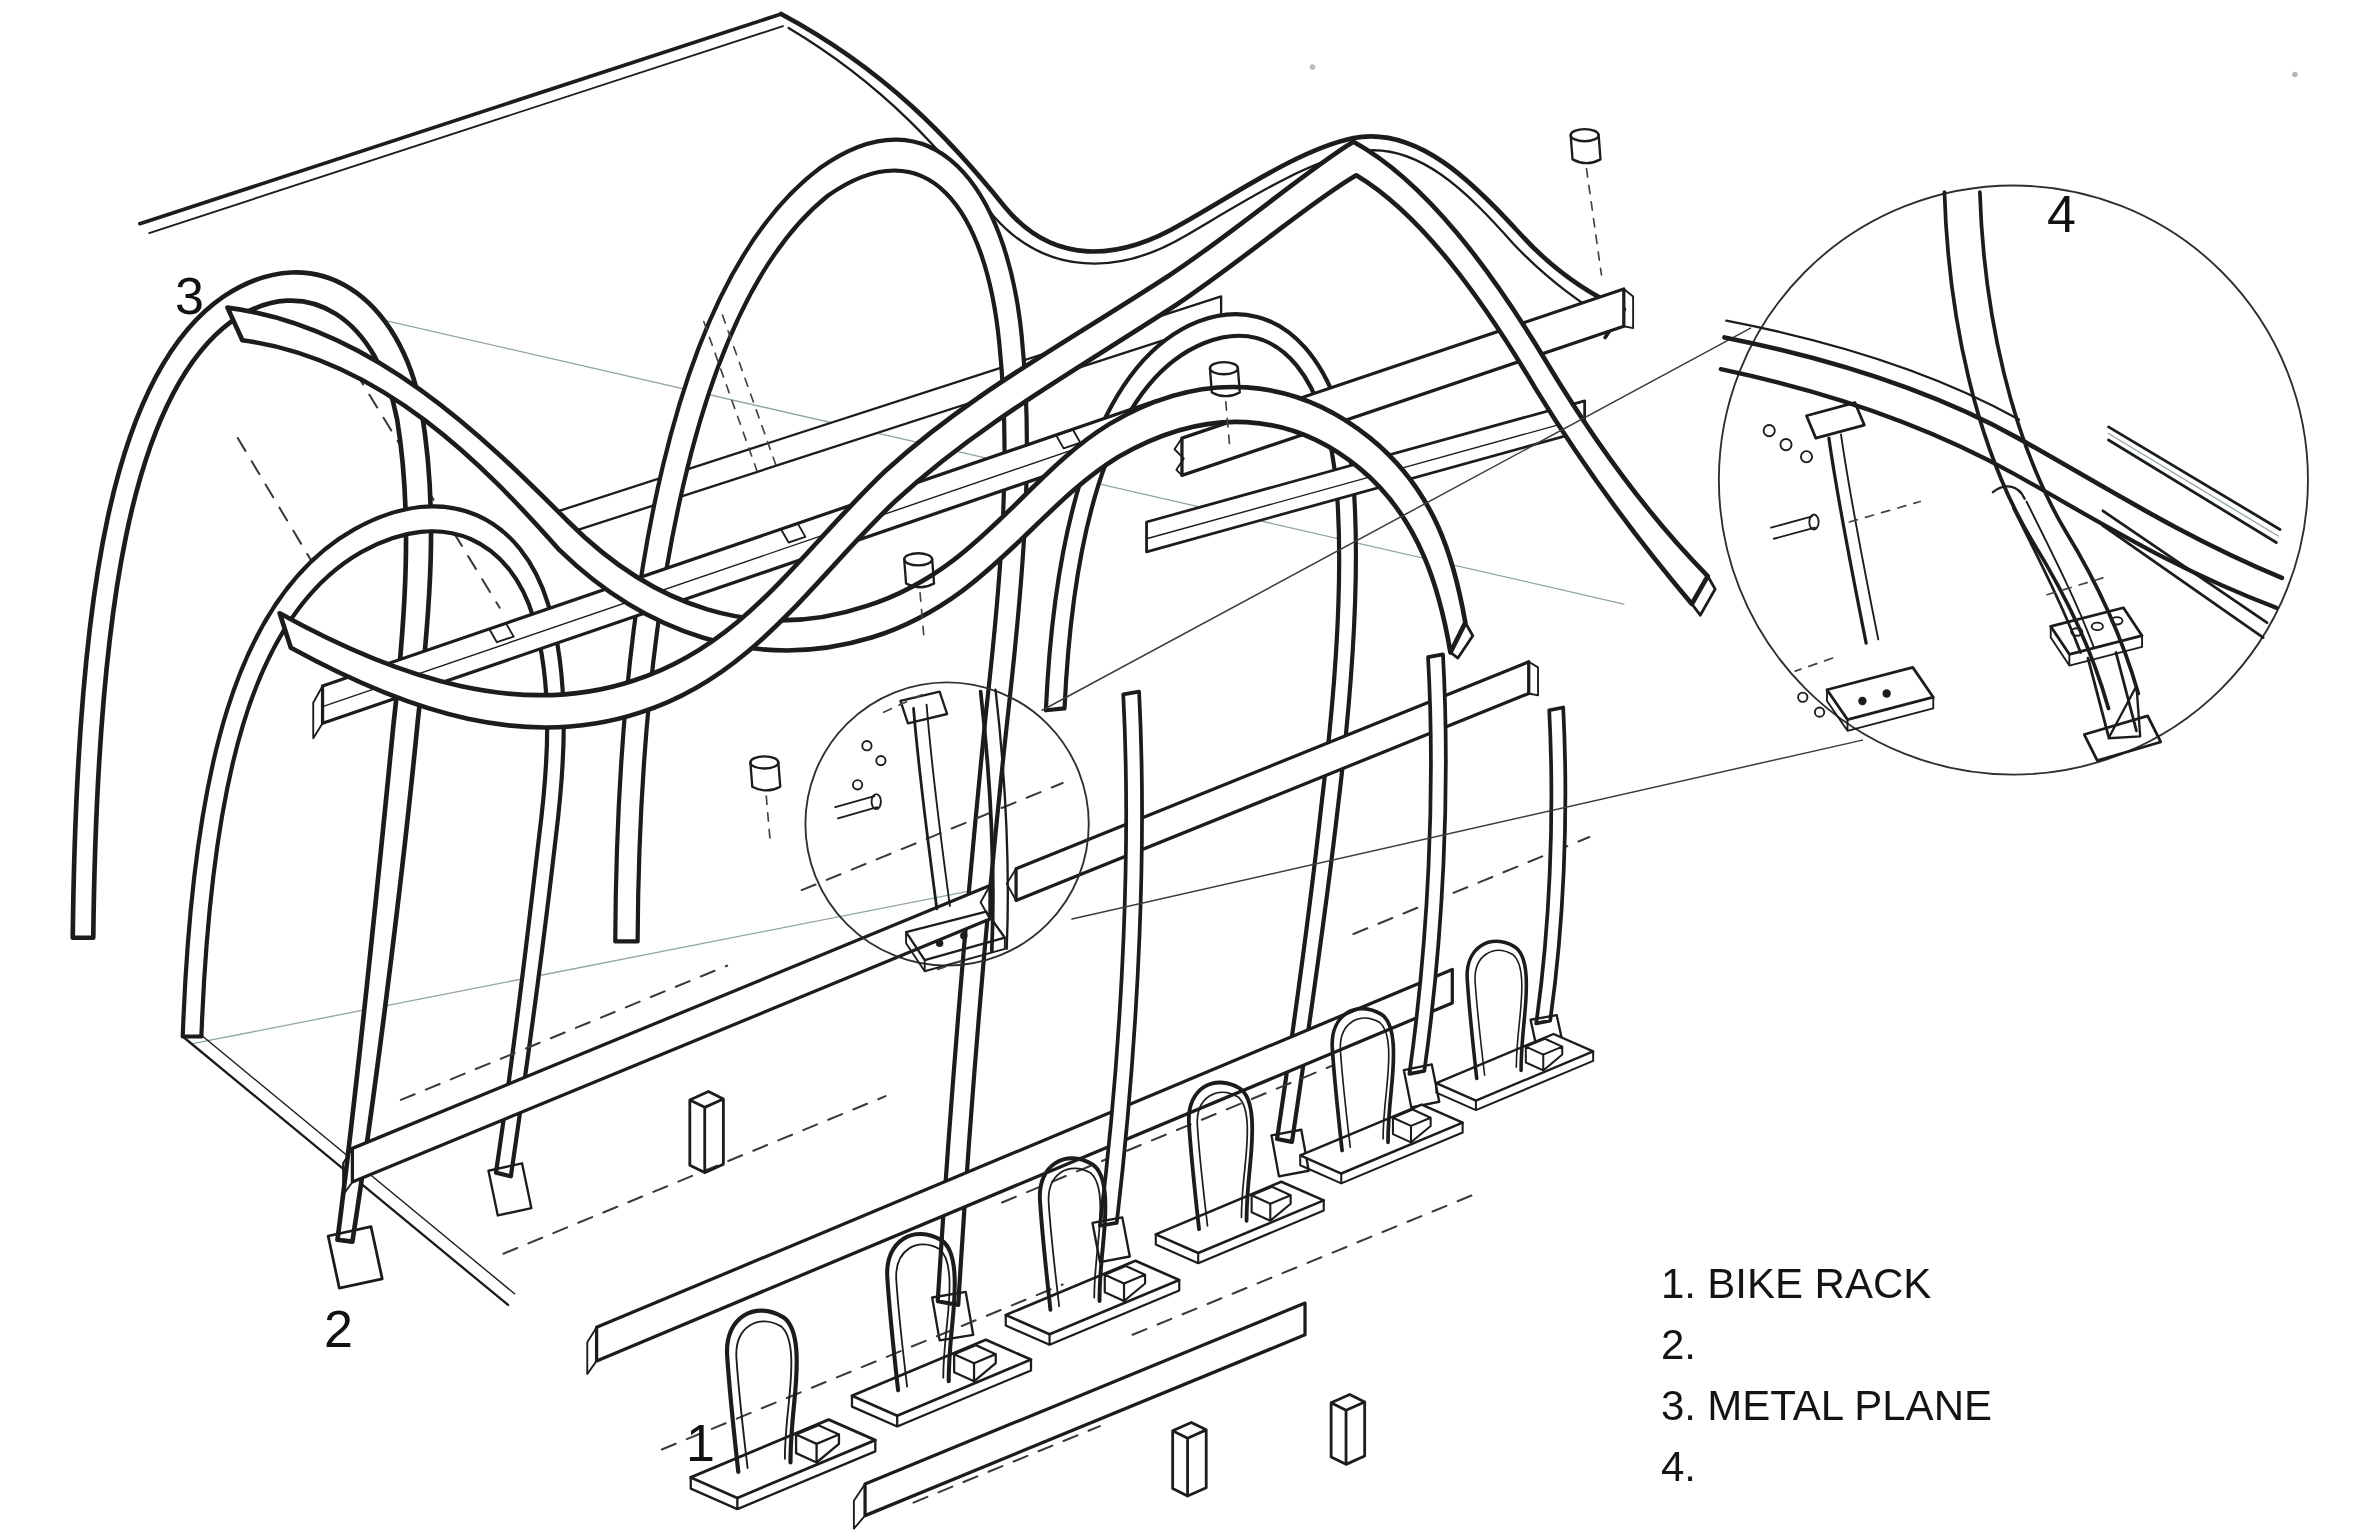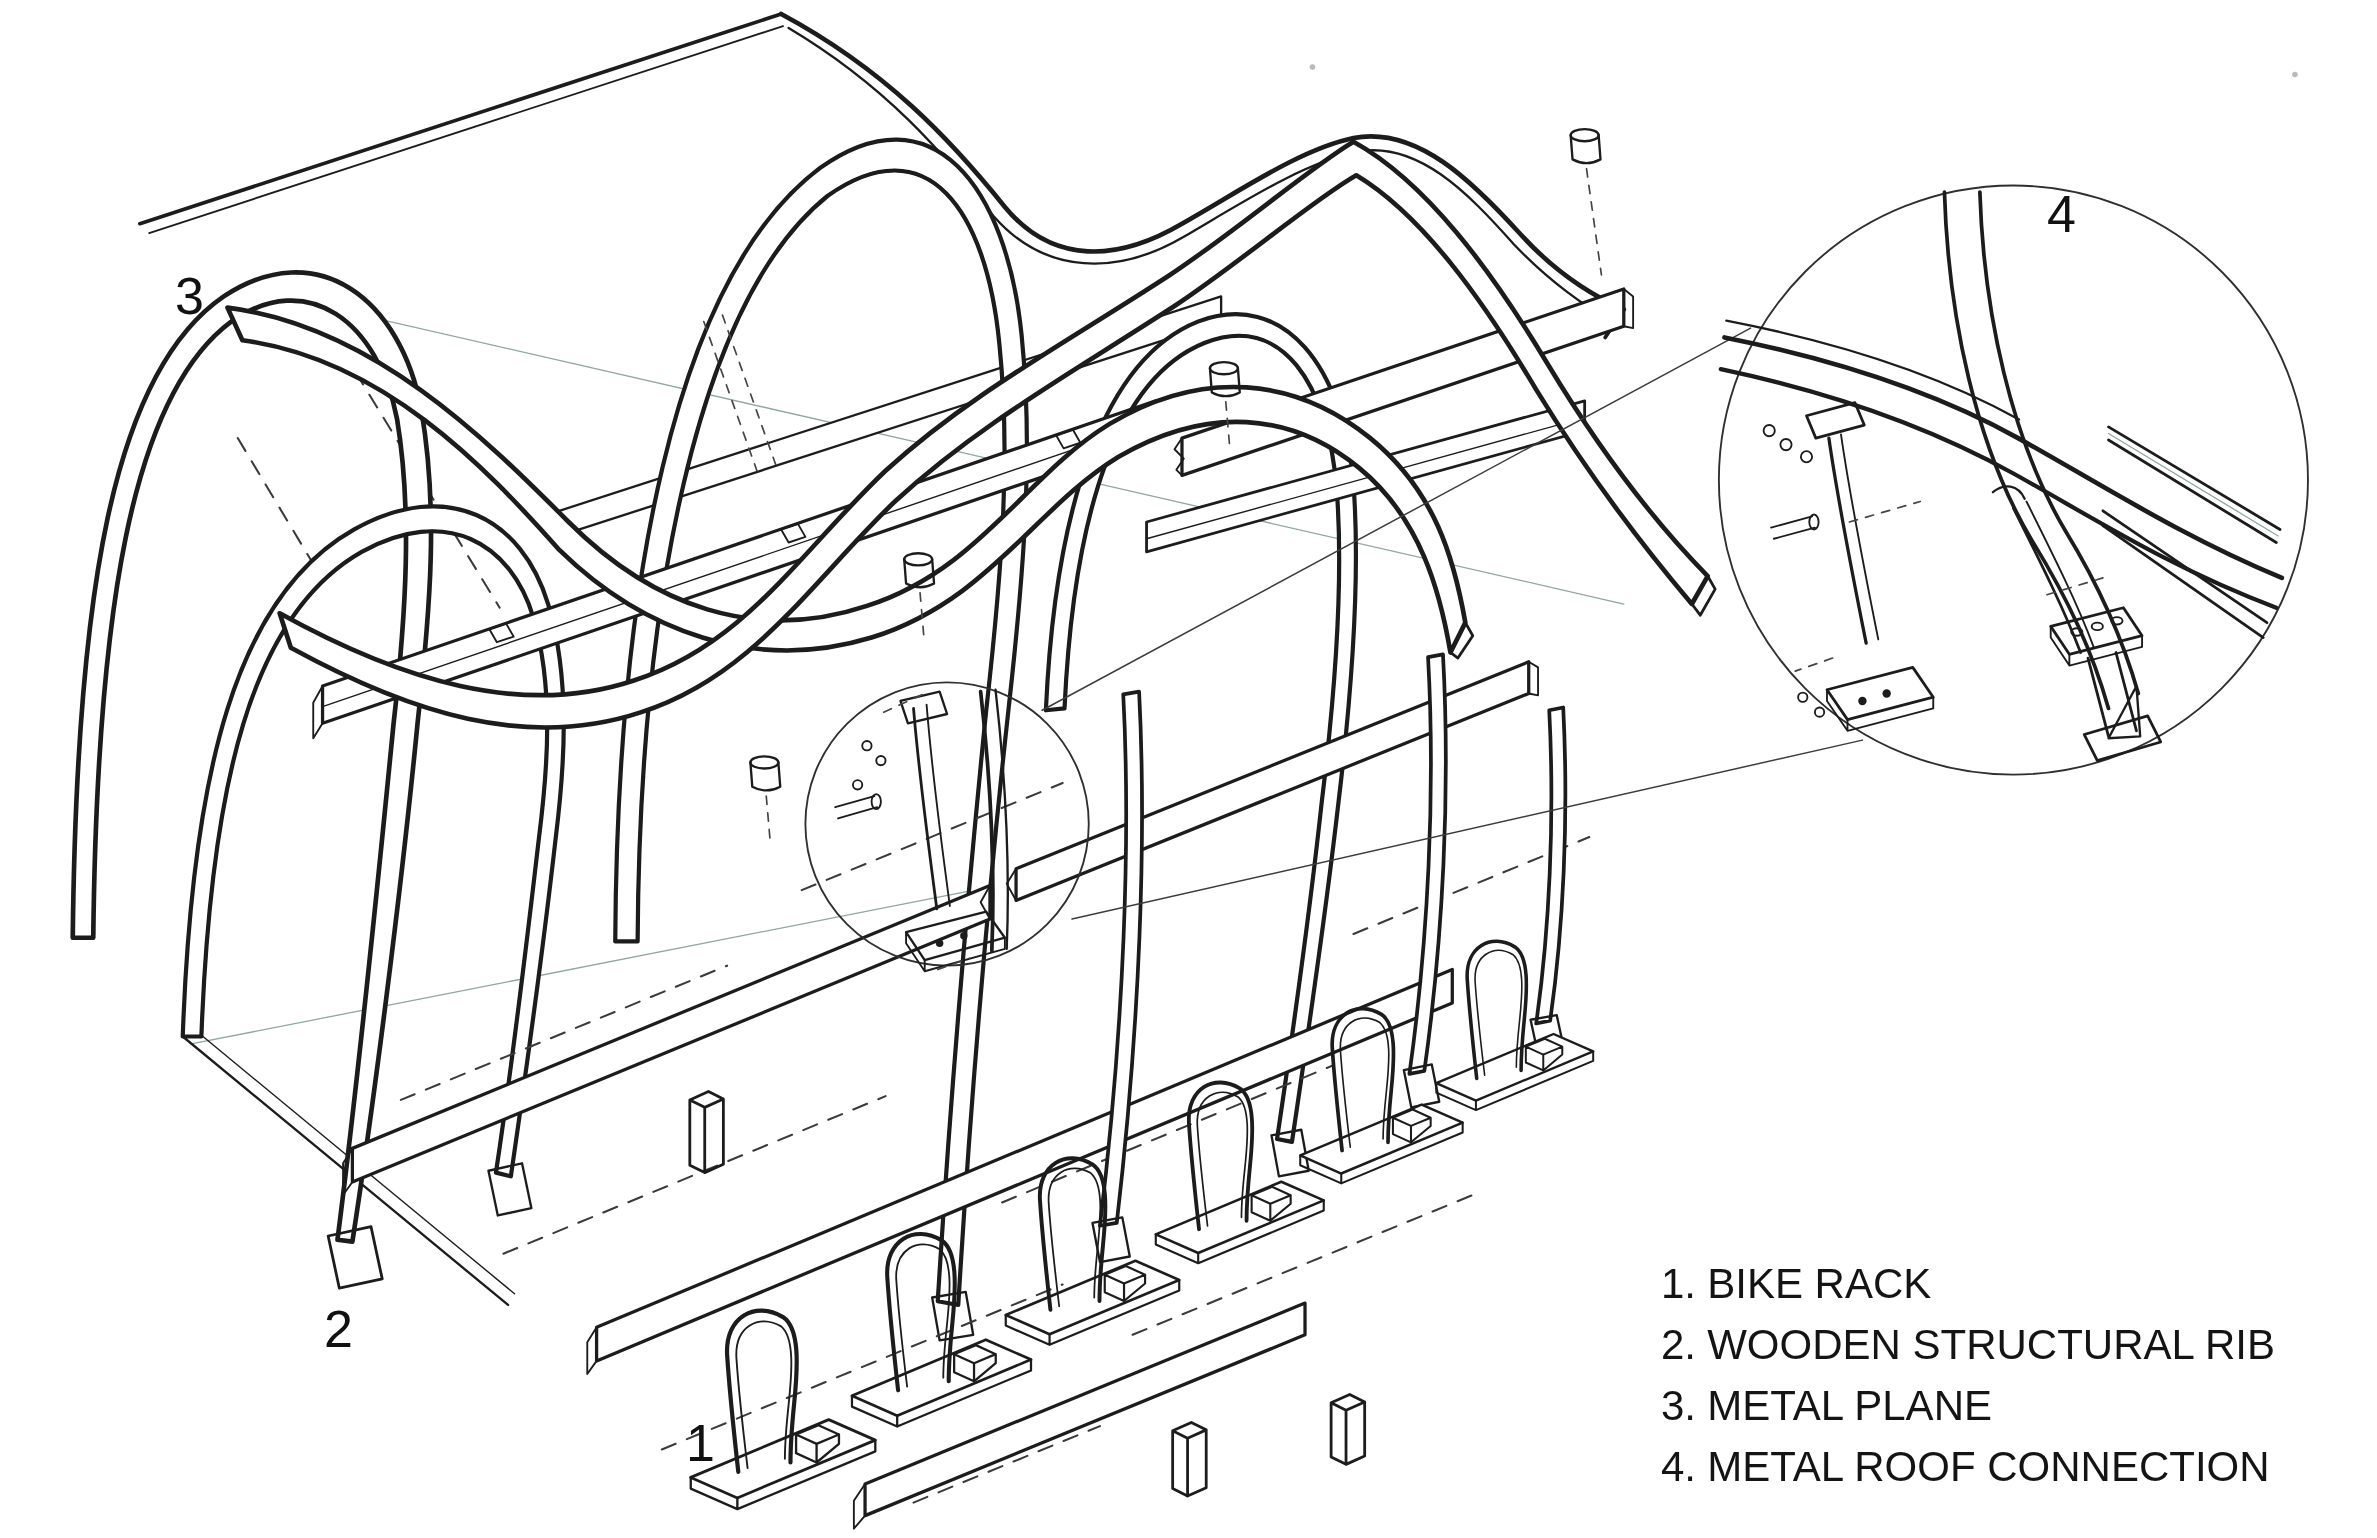--- a/index.html
+++ b/index.html
@@ -263,27 +263,25 @@
 
 <div class="legend">
 
     <div class="legend-row">
       <span class="num">1.</span>
       <span class="lbl">BIKE RACK</span>
     </div>
 
     <div class="legend-row">
       <span class="num">2.</span>
-      <span class="lbl">WOODEN STRUCTURAL RIB</span>
     </div>
 
     <div class="legend-row">
       <span class="num">3.</span>
       <span class="lbl">METAL PLANE</span>
     </div>
 
     <div class="legend-row">
       <span class="num">4.</span>
-      <span class="lbl">METAL ROOF CONNECTION</span>
     </div>
   </div>
 </div>
 
 
 </body></html>

